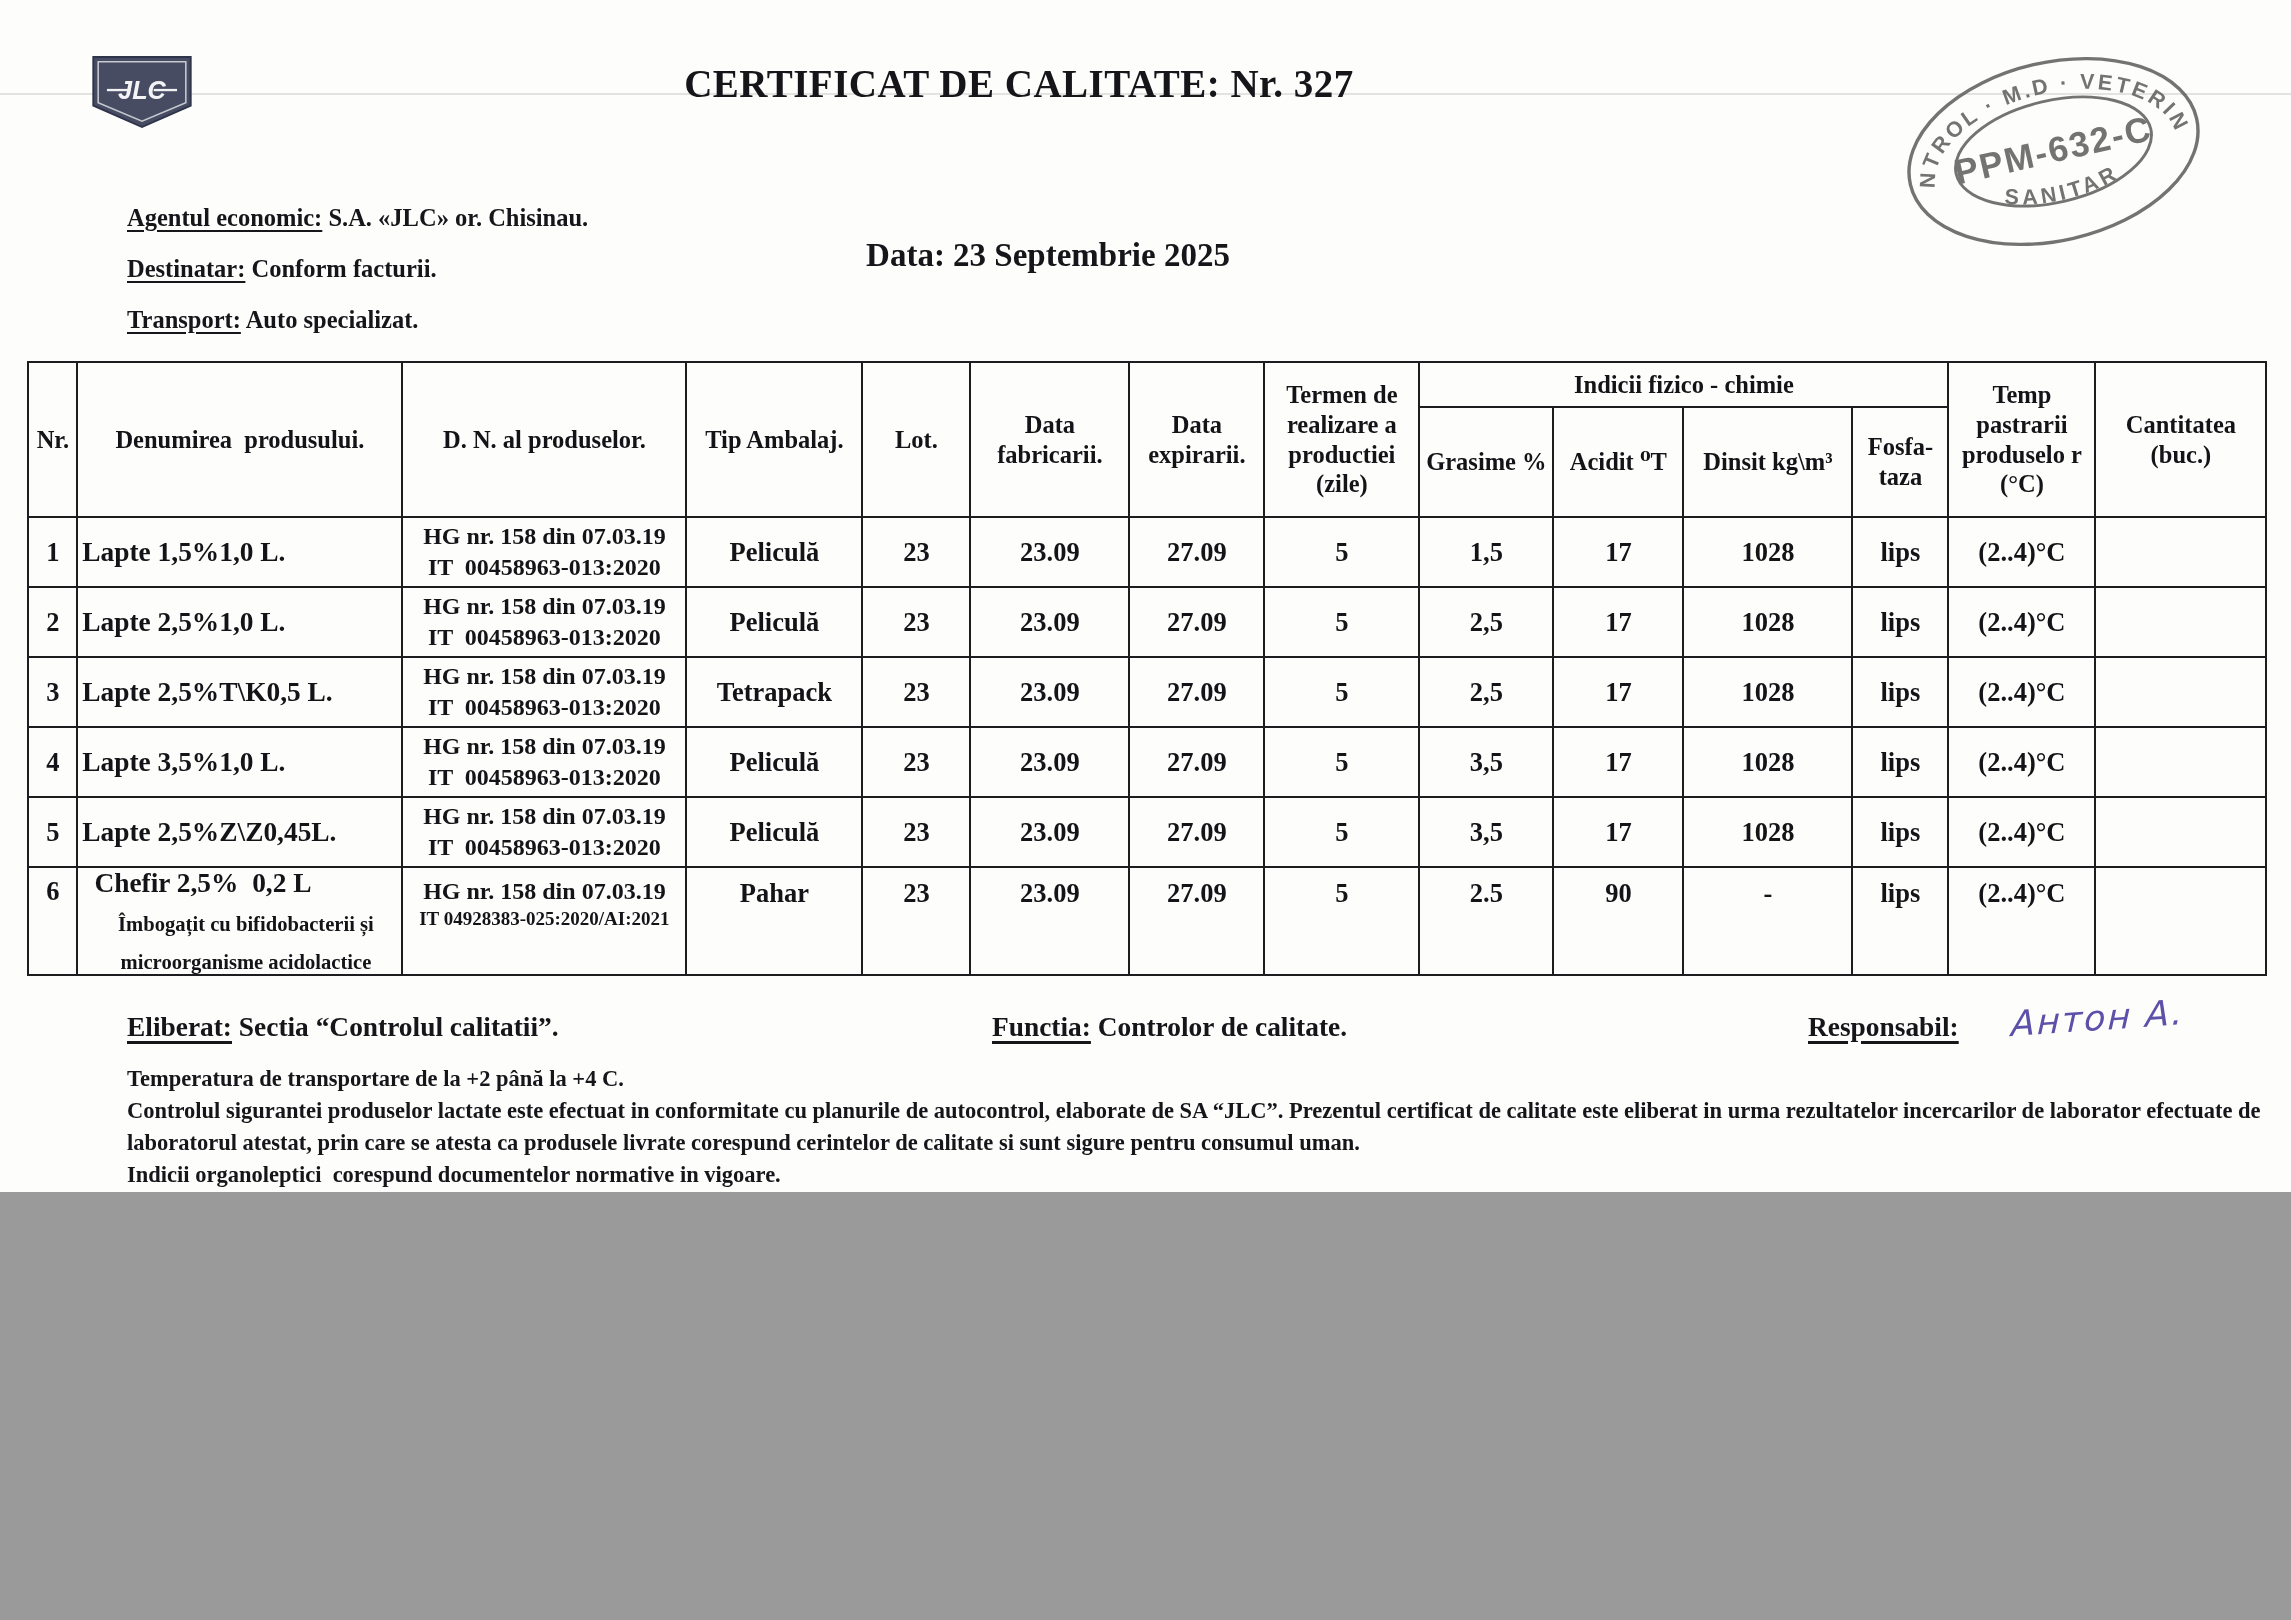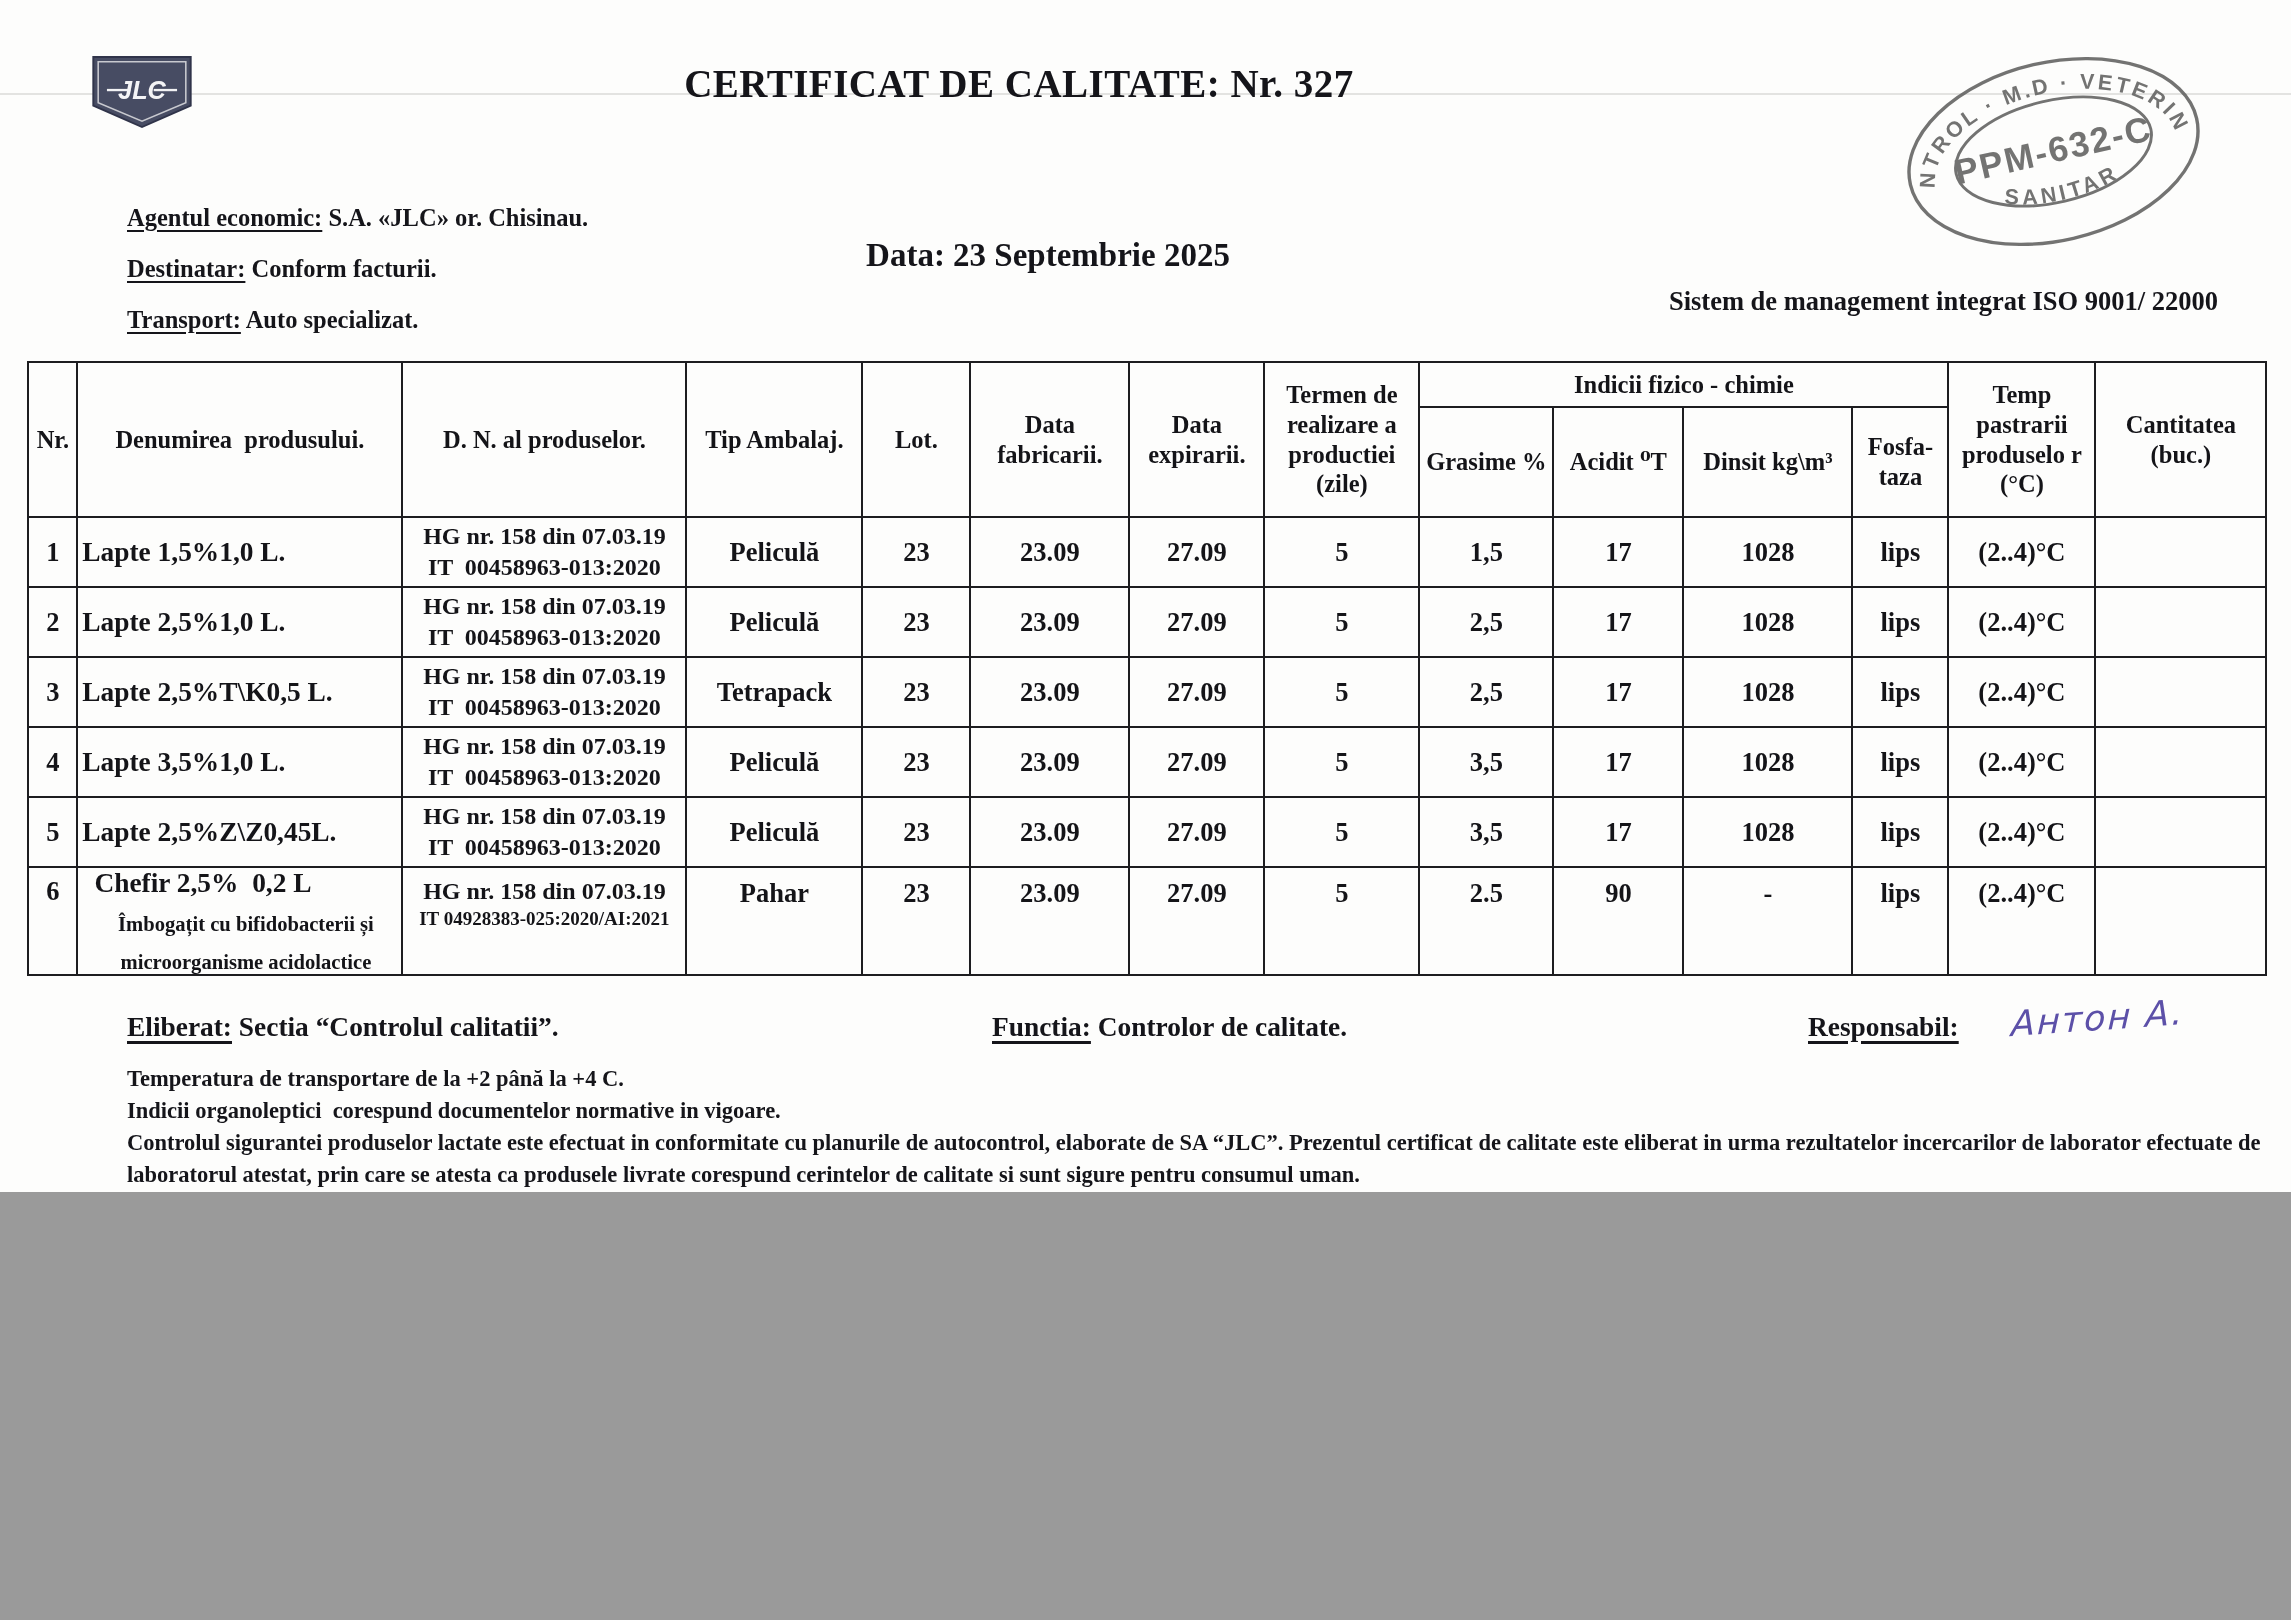--- a/index.html
+++ b/index.html
@@ -69,21 +69,20 @@
   <div class="hline" style="top:204px;">
     <span class="lbl keep-space">Agentul economic:</span><span class="keep-space"> S.A. «JLC» or. Chisinau.</span>
   </div>
   <div class="dateline">Data: 23 Septembrie 2025</div>
   <div class="hline" style="top:255px;">
     <span class="lbl keep-space">Destinatar:</span><span class="keep-space"> Conform facturii.</span>
   </div>
   <div class="hline" style="top:306px;">
     <span class="lbl keep-space">Transport:</span><span class="keep-space"> Auto specializat.</span>
   </div>
-  <div class="isoline">Sistem de management integrat ISO 9001/ 22000</div>
 
   <div class="stamp-sanitar">
     <svg width="333" height="235" viewBox="-170 -120 340 240">
       <g transform="rotate(-13)" fill="none" stroke="#616160" opacity=".88">
         <ellipse rx="150" ry="91" stroke-width="3.5"></ellipse>
         <ellipse rx="102" ry="52" stroke-width="3"></ellipse>
         <path id="san-top" d="M -126,12 A 126,72 0 0 1 126,12" stroke="none"></path>
         <path id="san-bot" d="M -112,8 A 126,78 0 0 0 112,8" stroke="none"></path>
         <text font-size="22" font-weight="bold" fill="#616160" stroke="none" letter-spacing="3">
           <textPath href="#san-top" startOffset="50%" text-anchor="middle">CONTROL · M.D · VETERINAR</textPath>
@@ -292,22 +291,22 @@
   <div class="fline" style="left:992px;top:1012px;">
     <span class="lbl keep-space">Functia:</span><span class="keep-space"> Controlor de calitate.</span>
   </div>
   <div class="fline" style="left:1808px;top:1012px;">
     <span class="lbl keep-space">Responsabil:</span>
   </div>
   <div class="signature">Антон А.</div>
 
   <div class="notes">
     <div class="keep-space">Temperatura de transportare de la +2 până la +4 C.</div>
+    <div class="keep-space">Controlul sigurantei produselor lactate este efectuat in conformitate cu planurile de autocontrol, elaborate de SA “JLC”. Prezentul certificat de calitate este eliberat in urma rezultatelor incercarilor de laborator efectuate de laboratorul atestat, prin care se atesta ca produsele livrate corespund cerintelor de calitate si sunt sigure pentru consumul uman.</div>
     <div class="keep-space">Indicii organoleptici  corespund documentelor normative in vigoare.</div>
-    <div class="keep-space">Controlul sigurantei produselor lactate este efectuat in conformitate cu planurile de autocontrol, elaborate de SA “JLC”. Prezentul certificat de calitate este eliberat in urma rezultatelor incercarilor de laborator efectuate de laboratorul atestat, prin care se atesta ca produsele livrate corespund cerintelor de calitate si sunt sigure pentru consumul uman.</div>
   </div>
 
   <div class="stamp-company">
     <svg width="306" height="306" viewBox="-156 -156 312 312">
       <g fill="none" stroke="#2c3fa6">
         <circle r="150" stroke-width="4"></circle>
         <circle r="136" stroke-width="2.5"></circle>
         <circle r="106" stroke-width="3"></circle>
         <g transform="rotate(-40)">
           <path id="ring-outer" d="M -143,0 A 143,143 0 1 1 143,0 A 143,143 0 1 1 -143,0" stroke="none"></path>

